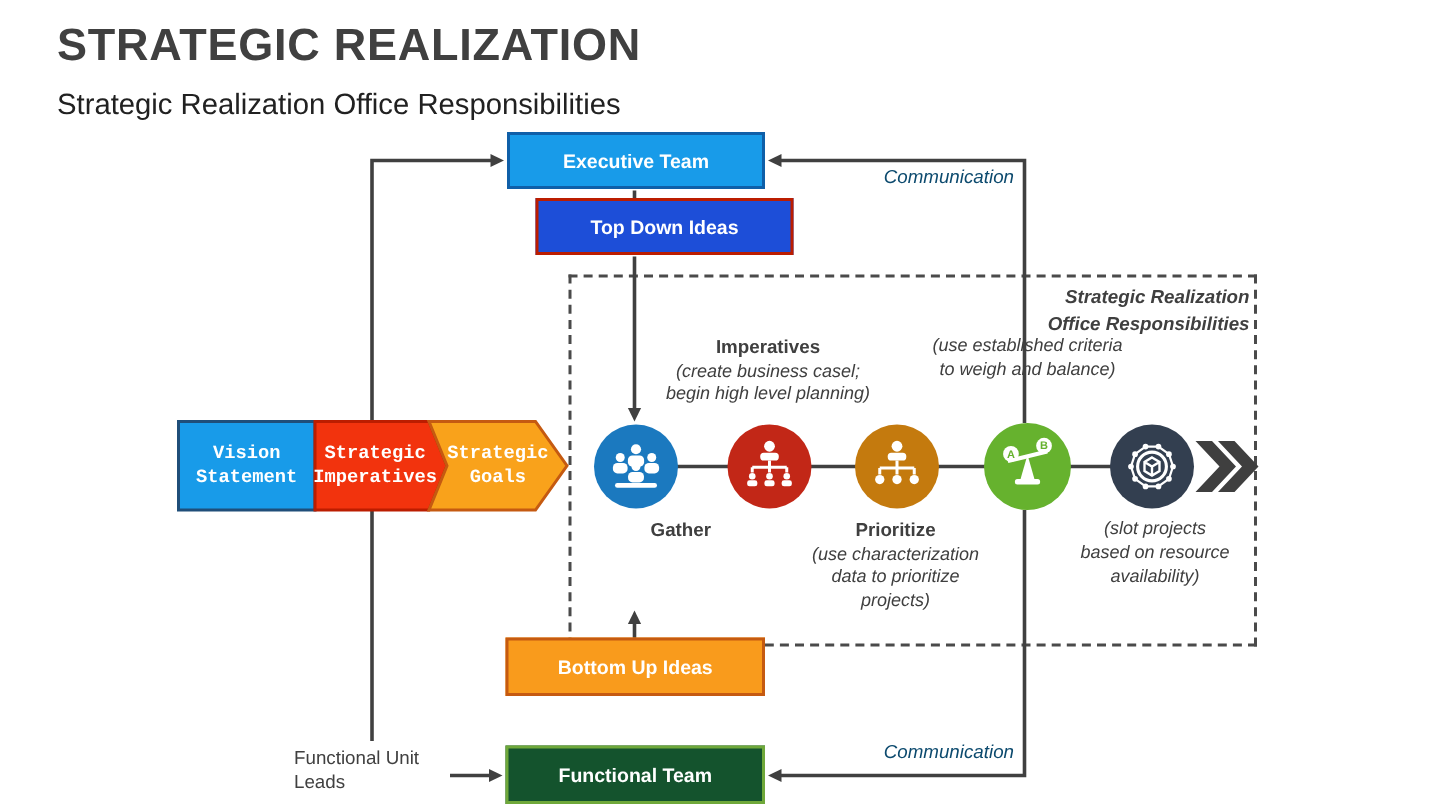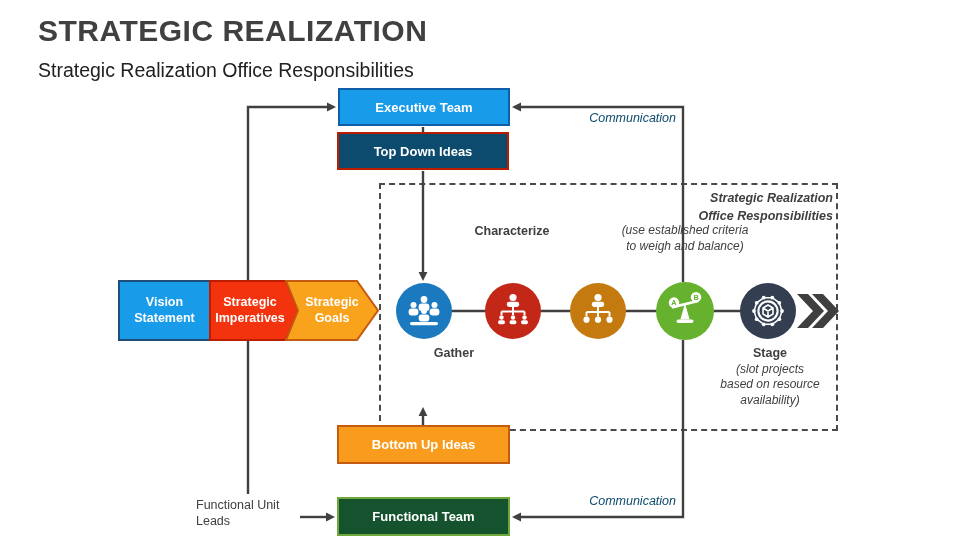--- a/index.html
+++ b/index.html
@@ -6,37 +6,37 @@
   #slide{position:relative;width:960px;height:540px;background:#ffffff;overflow:hidden;
          font-family:"Liberation Sans", sans-serif;}
   .abs{position:absolute;}
   #page-title{left:38px;top:14px;font-size:30px;font-weight:bold;color:#404040;letter-spacing:.5px;}
   #page-subtitle{left:38px;top:59px;font-size:19.5px;color:#212121;}
   .layer{left:0;top:0;width:960px;height:540px;z-index:2;pointer-events:none;}
   .dashedbox{left:379px;top:183px;width:459px;height:248px;border:2px dashed #4a4a4a;z-index:1;box-sizing:border-box;}
   .box{z-index:3;border:2px solid;box-sizing:border-box;display:flex;align-items:center;justify-content:center;
        color:#fff;font-weight:bold;font-size:13px;text-align:center;}
   .box-exec{left:338px;top:88px;width:172px;height:38px;background:#189BE9;border-color:#0F5FA8;}
-  .box-tdi{left:337px;top:132px;width:172px;height:38px;background:#0c4a6e;border-color:#BB1D00;}
+  .box-tdi{left:357px;top:132px;width:172px;height:38px;background:#1d4ed8;border-color:#BB1D00;}
   .box-bui{left:337px;top:425px;width:173px;height:39px;background:#F99B1C;border-color:#C55A11;}
   .box-ft{left:337px;top:497px;width:173px;height:39px;background:#14532d;border-color:#6FA83A;}
   .circle{z-index:3;border-radius:50%;display:flex;align-items:center;justify-content:center;}
   .c-gather{left:396px;top:283px;width:56px;height:56px;background:#1B79BF;}
   .c-char{left:485px;top:283px;width:56px;height:56px;background:#C22717;}
   .c-prio{left:570px;top:283px;width:56px;height:56px;background:#C47A0E;}
   .c-bal{left:656px;top:282px;width:58px;height:58px;background:#66B22E;}
   .c-stage{left:740px;top:283px;width:56px;height:56px;background:#333F50;}
   .steplabel{z-index:4;text-align:center;color:#3F3F3F;font-size:12px;line-height:1.32;}
   .steplabel .t{font-weight:bold;font-size:12.5px;}
   .steplabel .d{font-style:italic;white-space:pre-line;}
   .annot{z-index:4;font-style:italic;color:#0c4a6e;font-size:12.5px;}
   .officelabel{right:127px;top:189px;width:230px;text-align:right;z-index:4;
                font-weight:bold;font-style:italic;font-size:12.5px;color:#3F3F3F;line-height:1.45;white-space:pre-line;}
   .chevlabel{z-index:4;display:flex;align-items:center;justify-content:center;text-align:center;
-             color:#fff;font-weight:bold;font-size:12.5px;line-height:1.25;}
+             color:#fff;font-weight:bold;font-size:12.5px;line-height:1.25;font-family:Liberation Mono, monospace;}
   .fulabel{left:196px;top:497px;width:104px;z-index:4;font-size:12.5px;color:#404040;
            white-space:pre-line;line-height:1.3;}
 </style>
 </head>
 <body>
 
 <div id="slide">
 
   <div class="abs" id="page-title">STRATEGIC REALIZATION</div>
   <div class="abs" id="page-subtitle">Strategic Realization Office Responsibilities</div>
@@ -173,31 +173,38 @@
           <circle cx="15.7" cy="6.7" r="1.9"></circle>
           <circle cx="24.3" cy="6.7" r="1.9"></circle>
         <circle cx="31.3" cy="11.8" r="1.9"></circle>
       </g>
       <circle cx="20" cy="20" r="9.6" stroke="#fff" stroke-width="2.1" fill="none"></circle>
       <path d="M20,14 L25,17 L25,23 L20,26 L15,23 L15,17 Z M15,17 L20,20 L25,17 M20,20 L20,26" stroke="#fff" stroke-width="1.6" fill="none"></path>
     </svg>
   </div>
 
   <div class="abs steplabel" style="left:417px;top:223px;width:190px;">
-    <div class="t">Characterize</div>
+    <div class="t">Imperatives</div>
+    <div class="d">(create business casel;
+begin high level planning)</div>
   </div>
   <div class="abs steplabel" style="left:590px;top:223px;width:190px;">
     <div class="d">(use established criteria
 to weigh and balance)</div>
   </div>
   <div class="abs steplabel" style="left:374px;top:345px;width:100px;text-align:right;">
     <div class="t">Gather</div>
   </div>
+  <div class="abs steplabel" style="left:517px;top:345px;width:160px;">
+    <div class="t">Prioritize</div>
+    <div class="d">(use characterization
+data to prioritize
+projects)</div>
+  </div>
   <div class="abs steplabel" style="left:695px;top:345px;width:150px;">
-    <div class="t">Stage</div>
     <div class="d">(slot projects
 based on resource
 availability)</div>
   </div>
 
   <div class="abs annot" style="left:500px;top:111px;width:176px;text-align:right;">Communication</div>
   <div class="abs annot" style="left:500px;top:494px;width:176px;text-align:right;">Communication</div>
   <div class="abs fulabel">Functional Unit
 Leads</div>
 

